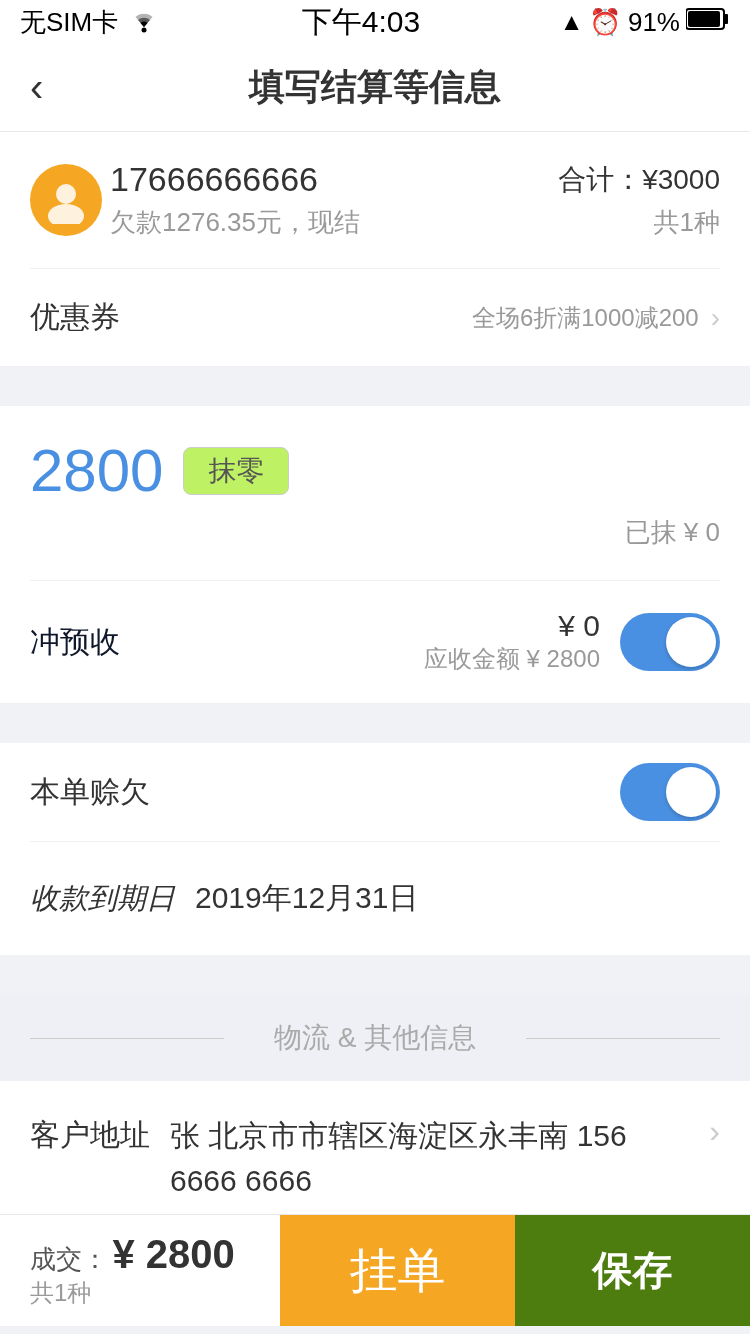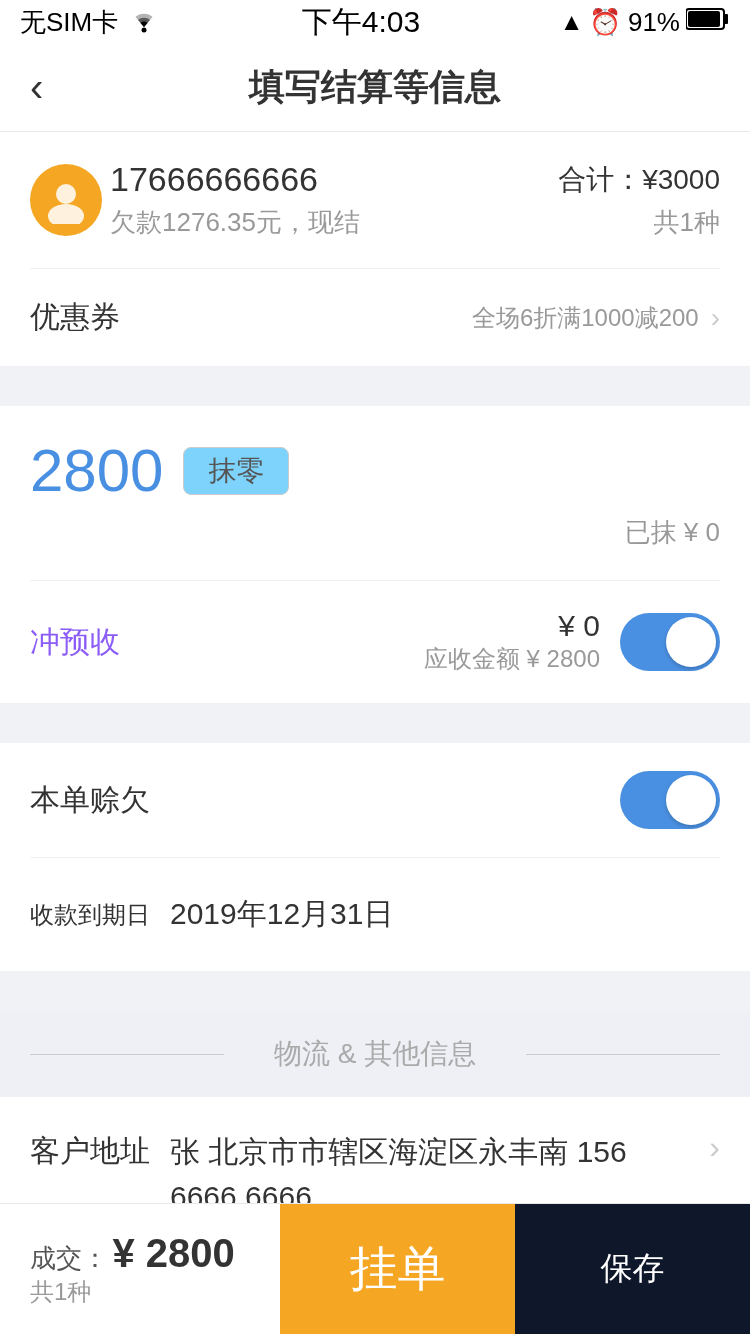--- a/index.html
+++ b/index.html
@@ -195,21 +195,21 @@
       font-size: 60px;
       font-weight: 500;
       color: #4a90e2;
     }
     .round-btn {
       border: 1px solid #ccc;
       border-radius: 8px;
       padding: 4px 24px;
       font-size: 28px;
       color: #555;
-      background: #7dd3fc;
+      background: #bef264;
       cursor: pointer;
     }
     .amount-sub {
       text-align: right;
       font-size: 26px;
       color: #999;
       padding-bottom: 30px;
     }
 
     
@@ -219,21 +219,21 @@
     }
     .prepay-row {
       display: flex;
       align-items: center;
       justify-content: space-between;
       padding: 28px 0;
       border-top: 1px solid #f0f0f0;
     }
     .prepay-label {
       font-size: 30px;
-      color: #8b5cf6;
+      color: #0f172a;
     }
     .prepay-right {
       display: flex;
       align-items: center;
       gap: 20px;
     }
     .prepay-value-wrap {
       text-align: right;
     }
     .prepay-value {
@@ -269,42 +269,43 @@
 
     
     .debt-section {
       background: #fff;
       padding: 0 30px;
     }
     .debt-row {
       display: flex;
       align-items: center;
       justify-content: space-between;
-      padding: 28px 0;
+      padding: 20px 0;
     }
     .debt-label {
       font-size: 30px;
       color: #333;
     }
 
     
     .duedate-section {
       background: #fff;
       padding: 0 30px;
     }
     .duedate-row {
       display: flex;
       align-items: center;
       gap: 20px;
       padding: 36px 0;
       border-top: 1px solid #f0f0f0;
     }
     .duedate-label {
-      font-size: 24px;
-      color: #333;
+      font-size: 29px;
+      color: #333;
+      font-style: italic;
     }
     .duedate-value {
       font-size: 30px;
       color: #333;
     }
 
     
     .logistics-sep {
       background: #eef0f5;
       padding: 24px 0;
@@ -352,23 +353,23 @@
 
     
     .empty-space {
       height: 200px;
       background: #f0f2f5;
     }
 
     
     .bottom-bar {
       position: fixed;
-      bottom: 0;
+      bottom: 8px;
       width: 750px;
-      height: 131px;
+      height: 112px;
       background: #fff;
       display: flex;
       align-items: center;
       border-top: 1px solid #e8e8e8;
     }
     .bottom-summary {
       flex: 0 0 280px;
       padding: 0 30px;
     }
     .bottom-deal {
@@ -395,24 +396,24 @@
       color: #fff;
       font-size: 48px;
       font-weight: 500;
       display: flex;
       align-items: center;
       justify-content: center;
       cursor: pointer;
     }
     .btn-save {
       flex: 1;
-      background: #0f172a;
+      background: #4d7c0f;
       color: #fff;
-      font-size: 32px;
-      font-weight: 400;
+      font-size: 40px;
+      font-weight: 700;
       display: flex;
       align-items: center;
       justify-content: center;
       cursor: pointer;
     }
   </style>
 </head>
 <body>
 
 <div class="status-bar">

